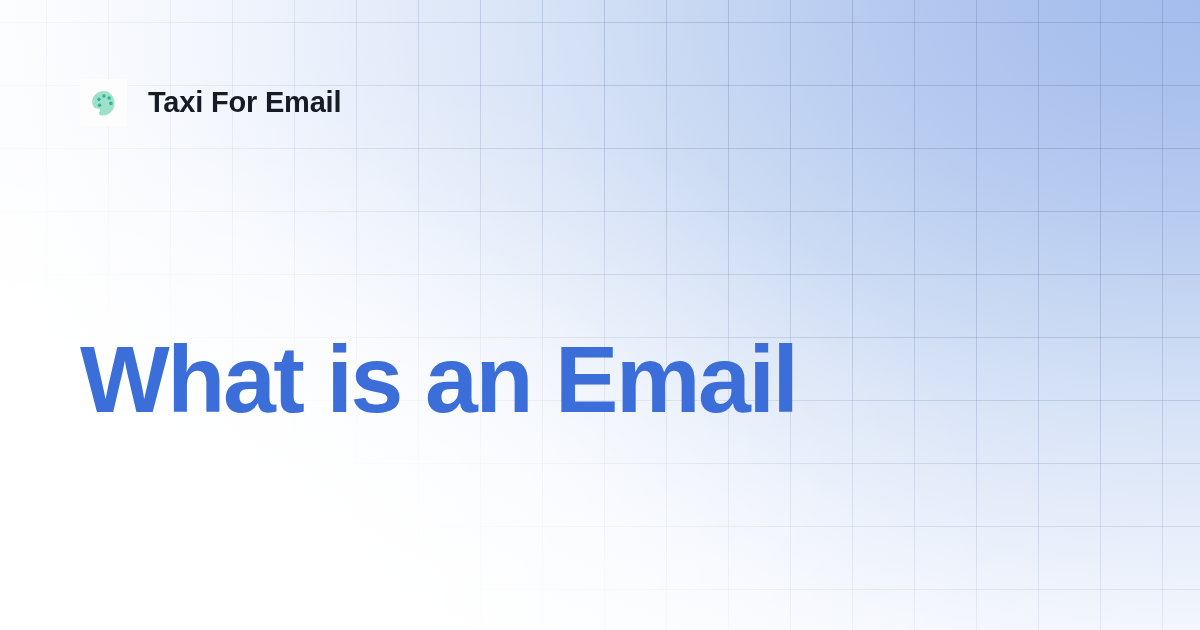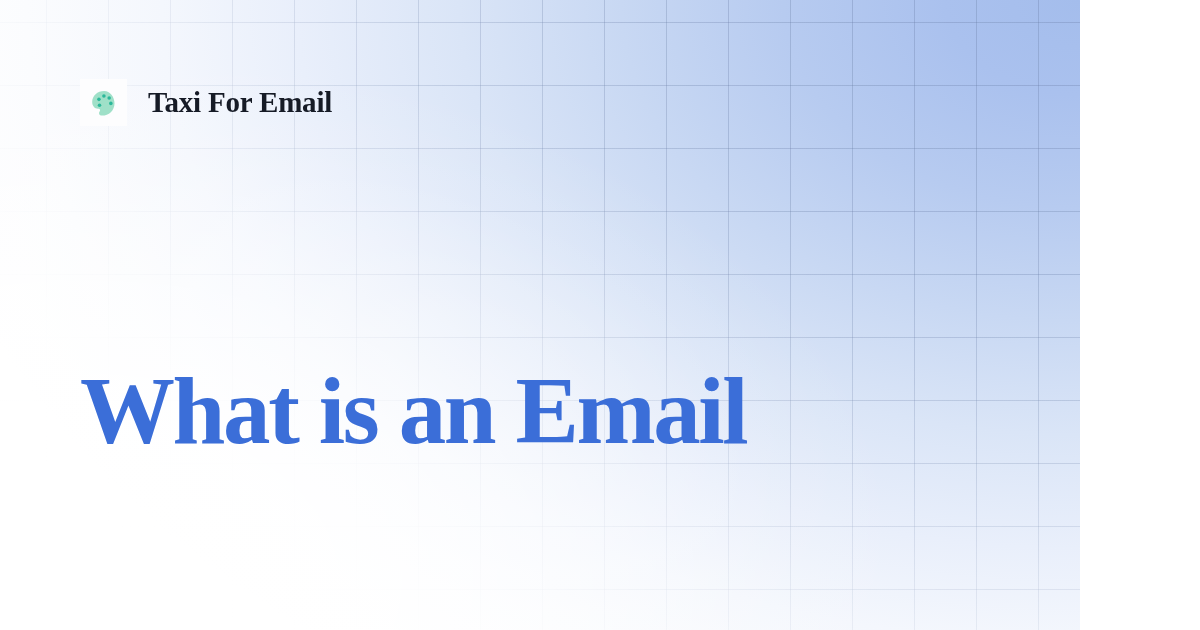--- a/index.html
+++ b/index.html
@@ -9,25 +9,24 @@
   body {
     width: 1200px;
     height: 630px;
     overflow: hidden;
     font-family: "Liberation Sans", sans-serif;
     background: #ffffff;
   }
 
   #og-card {
     position: relative;
-    width: 1080px;
+    width: 1200px;
     height: 630px;
     overflow: hidden;
     background: #5eead4;
-    font-family: Liberation Serif, serif;
   }
 
   
   .bg-base {
     position: absolute;
     inset: 0;
     background: #ffffff;
   }
 
   
@@ -116,21 +115,21 @@
     color: #161b26;
     letter-spacing: -0.2px;
     white-space: nowrap;
     line-height: 1;
   }
 
   
   .headline {
     position: absolute;
     left: 80px;
-    top: 363px;
+    top: 331px;
     width: 1000px;
     font-size: 95px;
     font-weight: bold;
     line-height: 96px;
     letter-spacing: -2.4px;
     color: #3b6ed8;
     margin: 0;
   }
   .headline-line {
     display: block;

